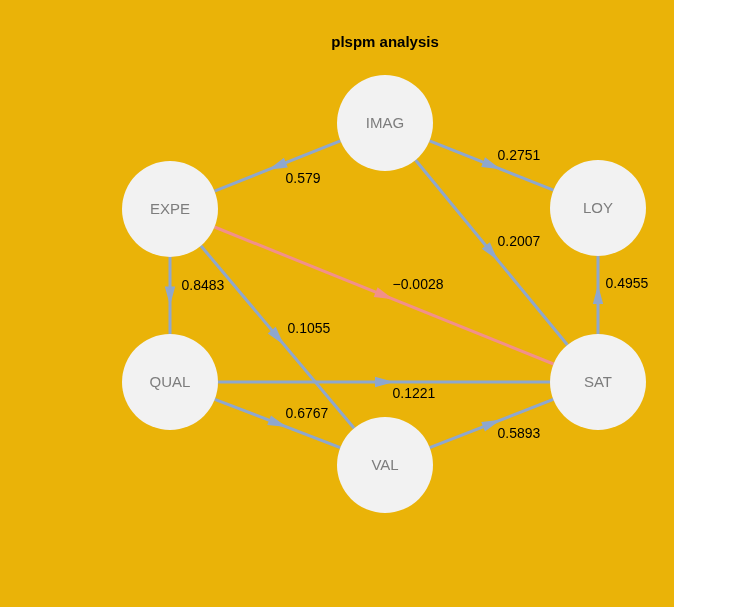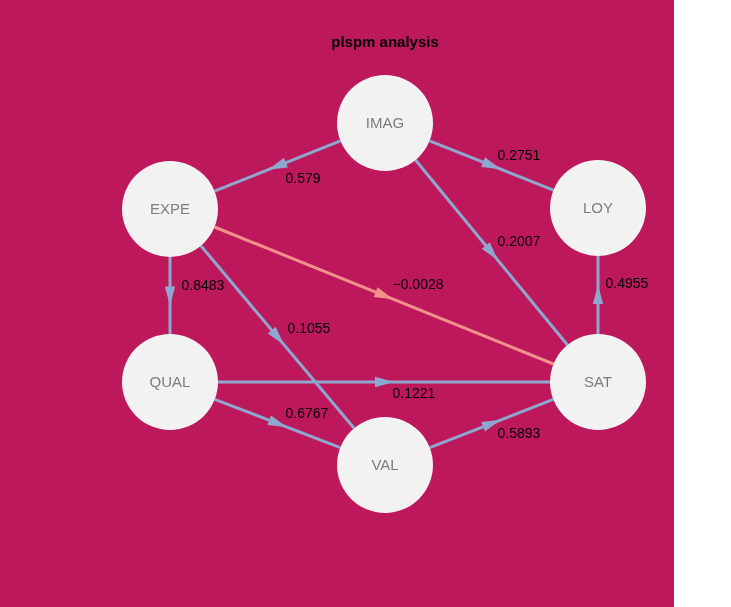--- a/index.html
+++ b/index.html
@@ -4,21 +4,21 @@
 <style>
   html, body {
     margin: 0;
     padding: 0;
     background: #ffffff;
   }
   .canvas {
     position: relative;
     width: 674px;
     height: 607px;
-    background: #be185d;
+    background: #eab308;
     overflow: hidden;
     font-family: "Liberation Sans", sans-serif;
   }
   .plot-title {
     position: absolute;
     top: 33px;
     left: 385px;
     transform: translateX(-50%);
     font-size: 15px;
     font-weight: bold;

